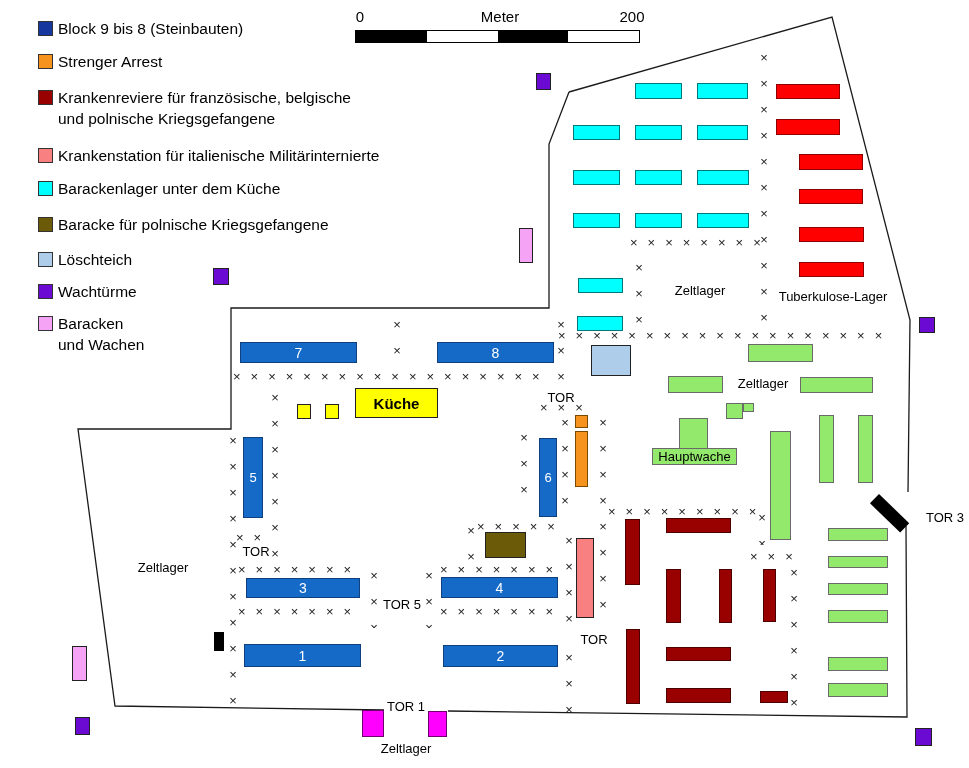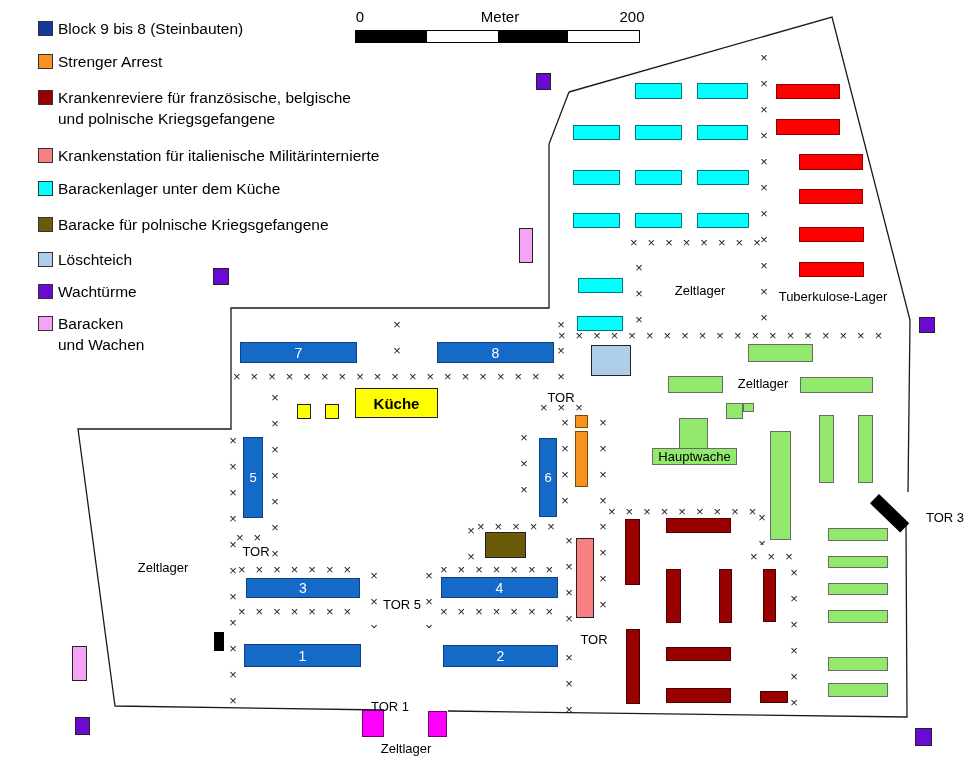--- a/index.html
+++ b/index.html
@@ -239,18 +239,18 @@
       <div class="fence v" style="left: 756px; top: 505px; height: 40px;">×
 ×</div>
       <div class="map-label" style="left: 700px; top: 290px;">Zeltlager</div>
       <div class="map-label" style="left: 833px; top: 296px;">Tuberkulose-Lager</div>
       <div class="map-label" style="left: 763px; top: 383px;">Zeltlager</div>
       <div class="map-label" style="left: 561px; top: 397px;">TOR</div>
       <div class="map-label" style="left: 256px; top: 551px;">TOR</div>
       <div class="map-label" style="left: 402px; top: 604px;">TOR 5</div>
       <div class="map-label" style="left: 594px; top: 639px;">TOR</div>
       <div class="map-label" style="left: 937px; top: 517px; margin-left: 8px;">TOR 3</div>
-      <div class="map-label" style="left: 390px; top: 706px;">TOR 1</div>
+      <div class="map-label" style="left: 406px; top: 706px;">TOR 1</div>
       <div class="map-label" style="left: 406px; top: 748px;">Zeltlager</div>
       <div class="map-label" style="left: 163px; top: 567px;">Zeltlager</div>
     </div>
   <div id="tor3-gate" style="left: 879px; top: 494px; width: 42px; height: 13px; transform: rotate(44deg);"></div>
 </div>
 
 </body></html>

